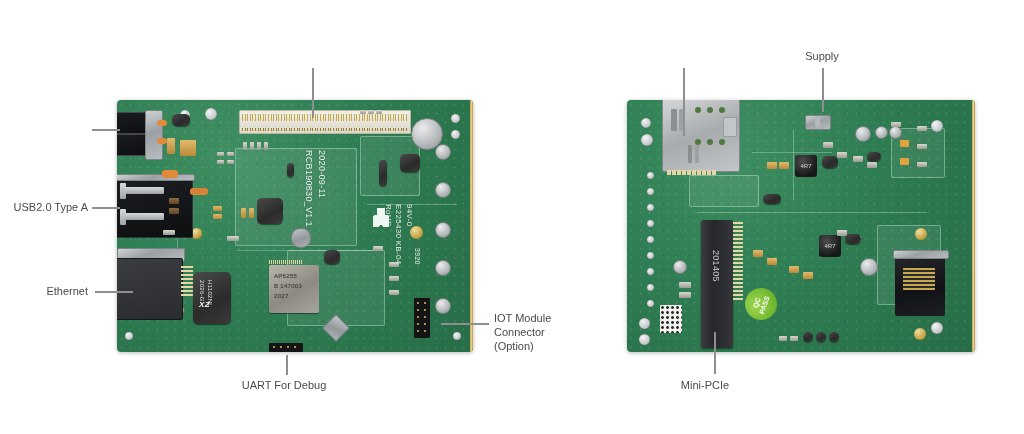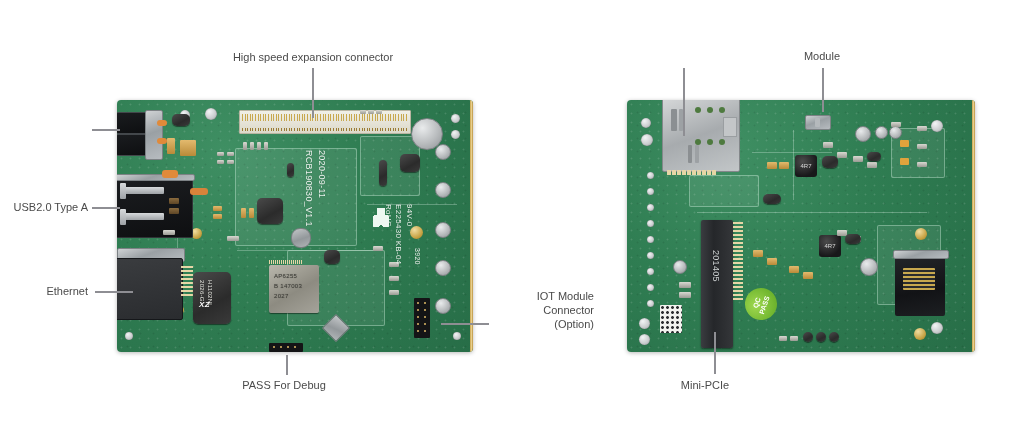--- a/index.html
+++ b/index.html
@@ -513,32 +513,31 @@
   </div>
 
   <div class="leader h" style="left:92px;top:129px;width:28px;"></div>
 
   <div class="callout right" style="left:2px;top:200px;width:86px;">USB2.0 Type A</div>
   <div class="leader h" style="left:92px;top:207px;width:28px;"></div>
 
   <div class="callout right" style="left:2px;top:284px;width:86px;">Ethernet</div>
   <div class="leader h" style="left:95px;top:291px;width:38px;"></div>
 
-  <div class="callout center" style="left:223px;top:50px;width:180px;">High speed expansion connector</div>
   <div class="leader v" style="left:312px;top:68px;height:50px;"></div>
 
-  <div class="callout center" style="left:229px;top:378px;width:110px;">PASS For Debug</div>
+  <div class="callout center" style="left:229px;top:378px;width:110px;">UART For Debug</div>
   <div class="leader v" style="left:286px;top:355px;height:20px;"></div>
 
-  <div class="callout left" style="left:494px;top:289px;width:100px;text-align:right;">IOT Module
+  <div class="callout left" style="left:494px;top:311px;width:100px;">IOT Module
 Connector
 (Option)</div>
   <div class="leader h" style="left:441px;top:323px;width:48px;"></div>
 
   <div class="leader v" style="left:683px;top:68px;height:68px;"></div>
 
-  <div class="callout center" style="left:780px;top:49px;width:84px;">Module</div>
+  <div class="callout center" style="left:780px;top:49px;width:84px;">Supply</div>
   <div class="leader v" style="left:822px;top:68px;height:44px;"></div>
 
   <div class="callout center" style="left:655px;top:378px;width:100px;">Mini-PCIe</div>
   <div class="leader v" style="left:714px;top:332px;height:42px;"></div>
 
 </div>
 
 </body></html>

